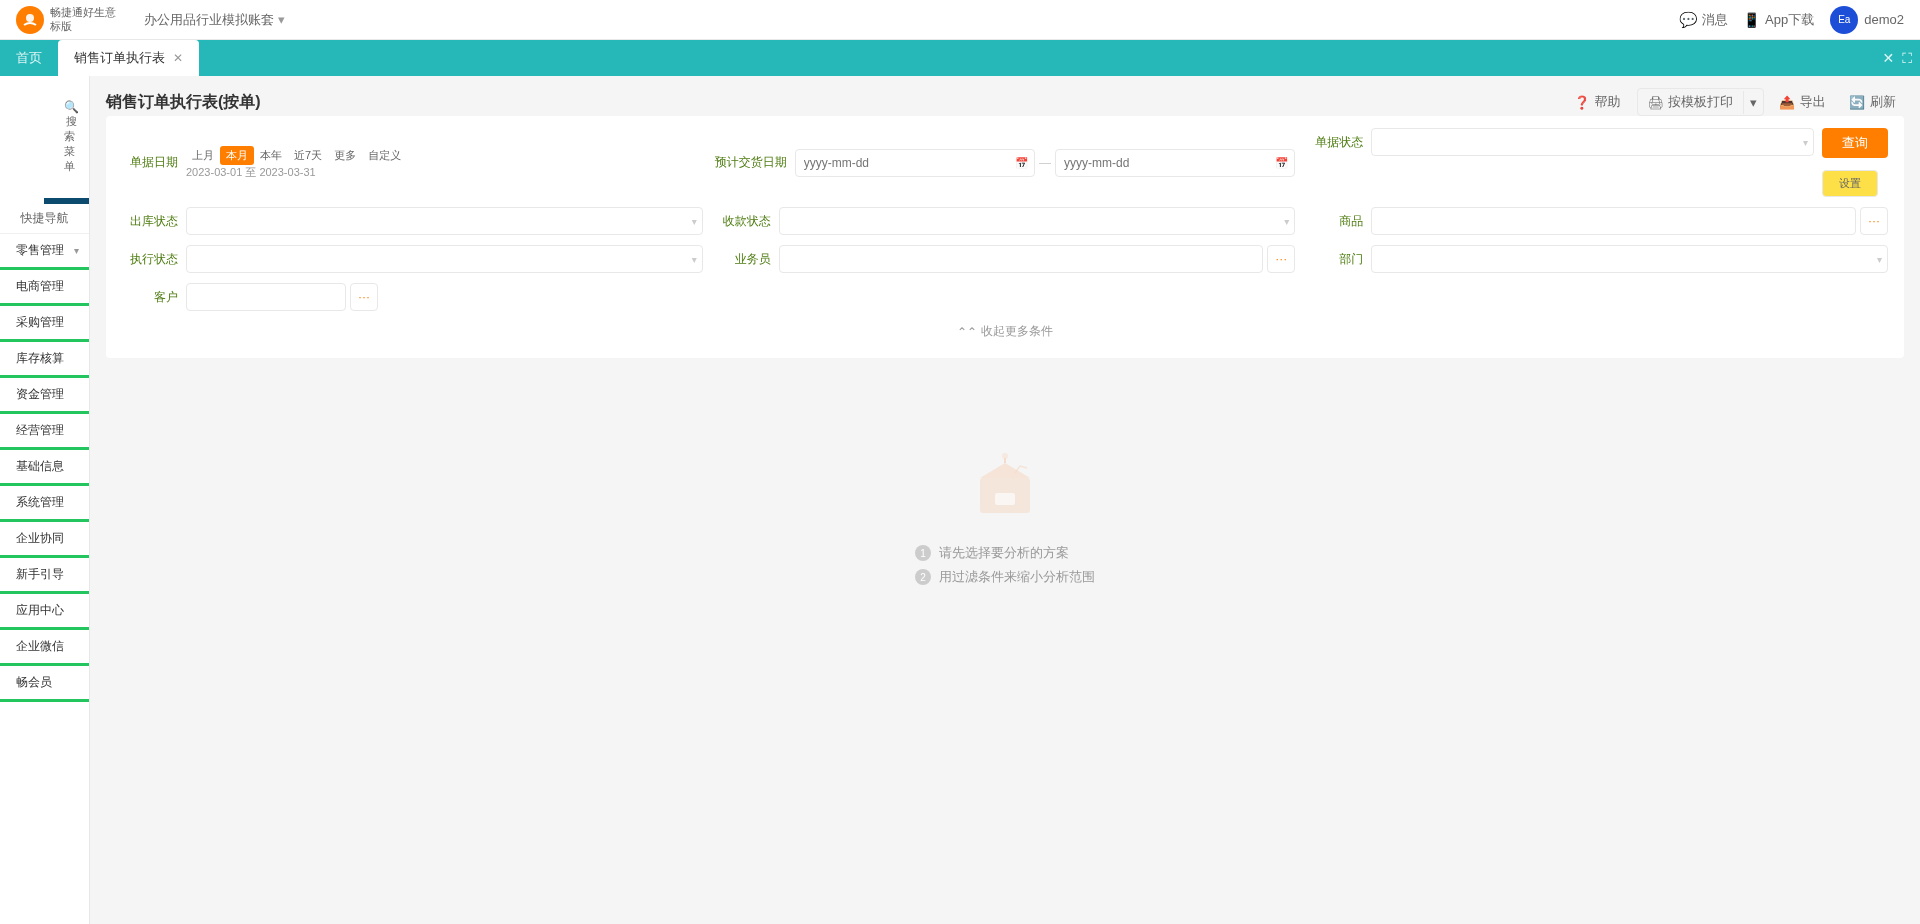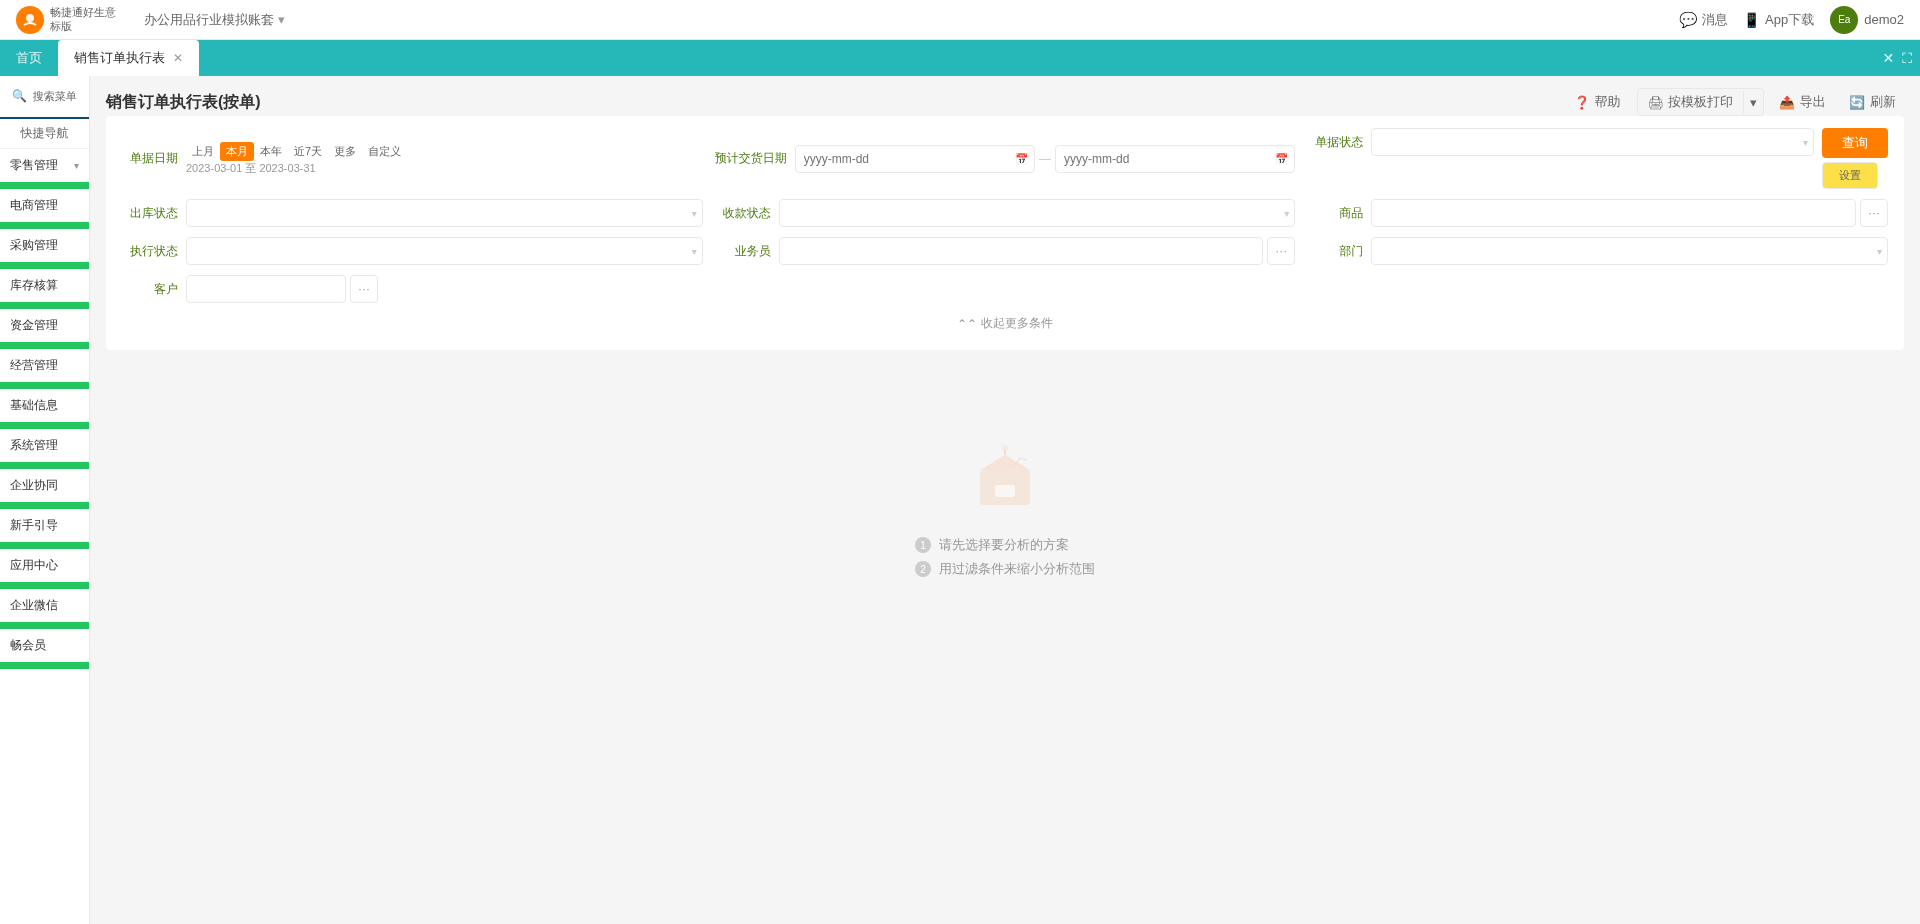--- a/index.html
+++ b/index.html
@@ -16,21 +16,21 @@
       border-bottom: 1px solid #e8e8e8;
       flex-shrink: 0;
     }
     .top-header-left { display: flex; align-items: center; gap: 20px; }
     .logo-area { display: flex; align-items: center; gap: 6px; }
     .logo-icon { width: 28px; height: 28px; background: #ff7e00; border-radius: 50%; display: flex; align-items: center; justify-content: center; color: white; font-size: 10px; font-weight: bold; }
     .logo-text { font-size: 11px; color: #666; line-height: 1.2; }
     .breadcrumb-area { display: flex; align-items: center; gap: 4px; font-size: 13px; color: #666; margin-left: 8px; }
     .top-header-right { display: flex; align-items: center; gap: 16px; }
     .top-header-btn { display: flex; align-items: center; gap: 4px; cursor: pointer; color: #666; font-size: 13px; }
-    .user-avatar { width: 28px; height: 28px; border-radius: 50%; background: #4d7c0f; display: flex; align-items: center; justify-content: center; color: white; font-size: 11px; }
+    .user-avatar { width: 28px; height: 28px; border-radius: 50%; background: #1d4ed8; display: flex; align-items: center; justify-content: center; color: white; font-size: 11px; }
 
     
     .tab-bar {
       height: 36px;
       background: #26b8b8;
       display: flex;
       align-items: center;
       padding: 0 0;
       flex-shrink: 0;
     }
@@ -65,40 +65,41 @@
     .sidebar {
       width: 90px;
       background: #fff;
       border-right: 1px solid #e8e8e8;
       display: flex;
       flex-direction: column;
       overflow-y: auto;
       flex-shrink: 0;
     }
     .sidebar-search {
-      padding: 9px;
-      border-bottom: 2px solid #0c4a6e;
+      padding: 20px;
+      border-bottom: 6px solid #0c4a6e;
+      margin-left: 44px;
     }
     .sidebar-search-btn {
       width: 100%;
       text-align: center;
       color: #666;
       font-size: 12px;
       cursor: pointer;
       padding: 4px 0;
     }
     .sidebar-nav-btn {
       padding: 6px 8px;
       text-align: center;
       color: #666;
       font-size: 12px;
       cursor: pointer;
       border-bottom: 1px solid #f0f0f0;
     }
-    .sidebar-group { border-bottom: 7px solid #22c55e; }
+    .sidebar-group { border-bottom: 3px solid #22c55e; padding-left: 6px; }
     .sidebar-group-title {
       display: flex;
       align-items: center;
       justify-content: space-between;
       padding: 8px 10px;
       font-size: 12px;
       color: #333;
       cursor: pointer;
       font-weight: 500;
     }
@@ -296,21 +297,21 @@
     }
 
     
     .collapse-bar {
       text-align: center; padding: 6px 0; cursor: pointer; color: #999; font-size: 12px;
       display: flex; align-items: center; justify-content: center; gap: 4px;
     }
 
     
     .query-btn-group {
-      display: flex; flex-direction: column; gap: 4px; justify-content: flex-start; align-items: flex-start;
+      display: flex; flex-direction: column; gap: 12px; justify-content: flex-start; align-items: flex-start;
     }
     .btn-query {
       background: #ff7e00; color: white; border: none; border-radius: 4px;
       padding: 6px 20px; font-size: 13px; cursor: pointer; white-space: nowrap;
     }
     .btn-settings {
       background: #fde047; color: #666; border: 1px solid #e8e8e8; border-radius: 4px;
       padding: 5px 16px; font-size: 11px; cursor: pointer; white-space: nowrap;
     }
 

